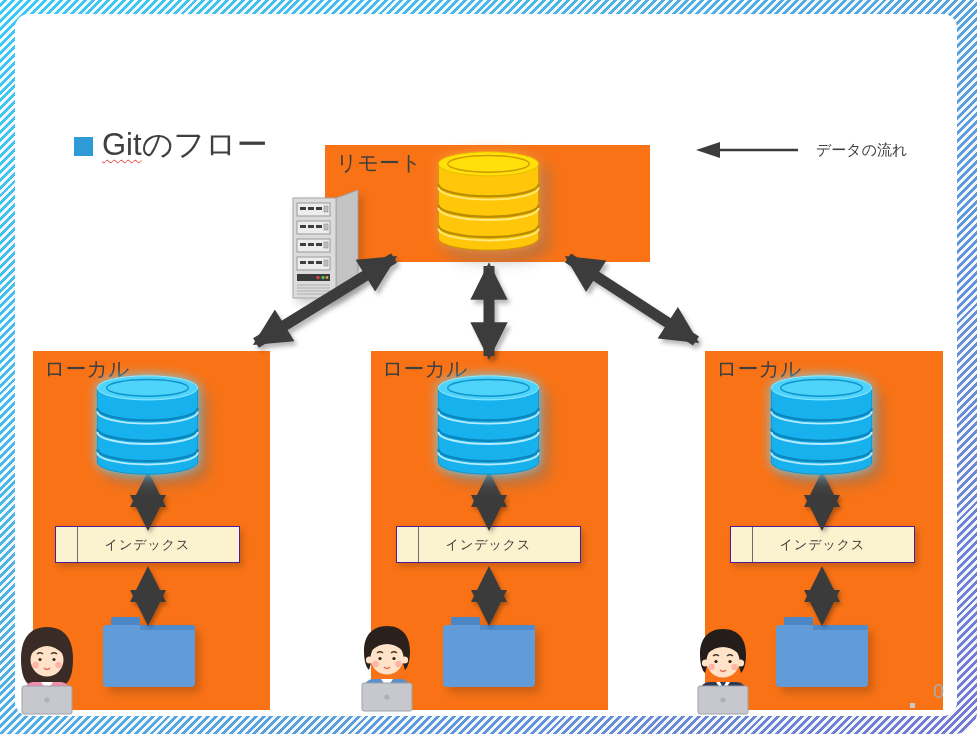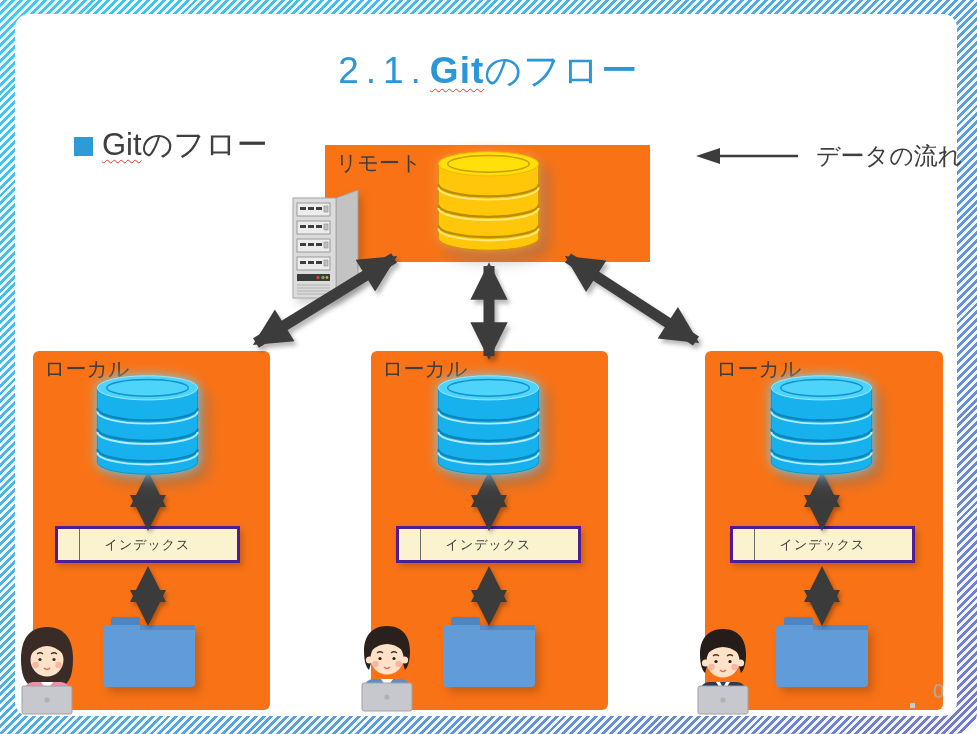--- a/index.html
+++ b/index.html
@@ -18,24 +18,24 @@
   .title .num{letter-spacing:7px;margin-right:2px;}
   .title .kw{font-weight:700;text-decoration:underline wavy #E03C31 1px;text-underline-offset:5px;}
   .heading{left:74px;top:124px;font-size:31px;color:#3F3F3F;z-index:2;display:flex;align-items:center;gap:9px;}
   .heading .sq{width:19px;height:19px;background:#2E9BD6;display:inline-block;margin-top:3px;}
   .heading .kw{text-decoration:underline wavy #E03C31 1px;text-underline-offset:4px;}
 
   .gray-box{background:#f97316;z-index:1;}
   .box-label{position:absolute;left:11px;top:4px;font-size:21px;color:#3F3F3F;}
 
   .remote-box{left:325px;top:145px;width:325px;height:117px;}
-  .local-box{top:351px;width:237px;height:359px;border-radius:6px;}
+  .local-box{top:351px;width:237px;height:359px;}
 
   .legend{left:694px;top:140px;display:flex;align-items:center;gap:10px;z-index:2;}
-  .legend-label{font-size:24px;color:#3F3F3F;}
+  .legend-label{font-size:15px;color:#3F3F3F;}
 
   .db-wrap{z-index:4;width:113px;height:104px;}
   .glow-orange{filter:drop-shadow(0 0 6px rgba(255,150,60,.95)) drop-shadow(8px 9px 6px rgba(110,110,110,.45));}
   .glow-blue{filter:drop-shadow(0 0 6px rgba(110,215,255,.95)) drop-shadow(9px 10px 6px rgba(110,110,110,.40));}
   svg.db{width:113px;height:104px;display:block;}
   .db-y .body{fill:#FFC60A;stroke:#C69400;stroke-width:1;}
   .db-y .top{fill:#FFE00A;stroke:#E8B800;stroke-width:1;}
   .db-y .ring{fill:none;stroke:#D09B00;stroke-width:1.5;}
   .db-y .sep{fill:none;stroke:#BA8E00;stroke-width:2.5;}
   .db-y .hl{fill:none;stroke:#FFF08F;stroke-width:2;opacity:.85;}
@@ -43,42 +43,39 @@
   .db-b .top{fill:#4ED3FA;stroke:#9DE9FF;stroke-width:1;}
   .db-b .ring{fill:none;stroke:#0E93CC;stroke-width:1.5;}
   .db-b .sep{fill:none;stroke:#0B86BD;stroke-width:2.5;}
   .db-b .hl{fill:none;stroke:#C6F1FF;stroke-width:2;opacity:.9;}
 
   .server{z-index:3;width:72px;height:112px;filter:drop-shadow(4px 5px 4px rgba(0,0,0,.18));}
   .big-arrows{left:0;top:0;width:977px;height:734px;z-index:3;pointer-events:none;
     filter:drop-shadow(3px 4px 2px rgba(0,0,0,.28));}
   .star-arrow{z-index:3;width:38px;height:60px;filter:drop-shadow(2px 3px 2px rgba(0,0,0,.3));}
 
-  .index-box{z-index:2;width:185px;height:37px;background:#FBF3CF;border:3px solid #4c1d95;
+  .index-box{z-index:2;width:185px;height:37px;background:#FBF3CF;border:1px solid #4c1d95;
     box-sizing:border-box;display:flex;align-items:center;justify-content:center;
     filter:drop-shadow(3px 4px 3px rgba(0,0,0,.18));}
   .index-box::before{content:"";position:absolute;left:21px;top:0;bottom:0;border-left:1px solid #6B6B6B;}
   .index-label{font-size:13px;color:#3E3E3E;letter-spacing:1px;}
 
   .folder{z-index:2;width:92px;height:70px;filter:drop-shadow(5px 6px 4px rgba(0,0,0,.18));}
   .person{z-index:4;width:70px;height:92px;}
 
   .page-number{left:933px;top:680px;font-size:20px;color:#ABABAB;z-index:2;}
   .artifact-dot{left:910px;top:703px;width:5px;height:5px;background:#C9C9C9;z-index:2;}
 </style>
 </head>
 <body>
 
 <div id="stage">
   <div class="slide-border"></div>
   <div class="slide-panel"></div>
 
-  <div class="abs title">
-    <span class="num">2.1.</span><span class="kw">Git</span><span>のフロー</span>
-  </div>
 
   <div class="abs heading">
     <span class="sq"></span>
     <span><span class="kw">Git</span><span>のフロー</span></span>
   </div>
 
   <div class="abs legend">
     <svg width="112" height="20" viewBox="0 0 112 20">
       <line x1="104" y1="10" x2="22" y2="10" stroke="#3C3C3C" stroke-width="2.5"></line>
       <polygon points="2,10 26,2 26,18" fill="#3C3C3C"></polygon>

